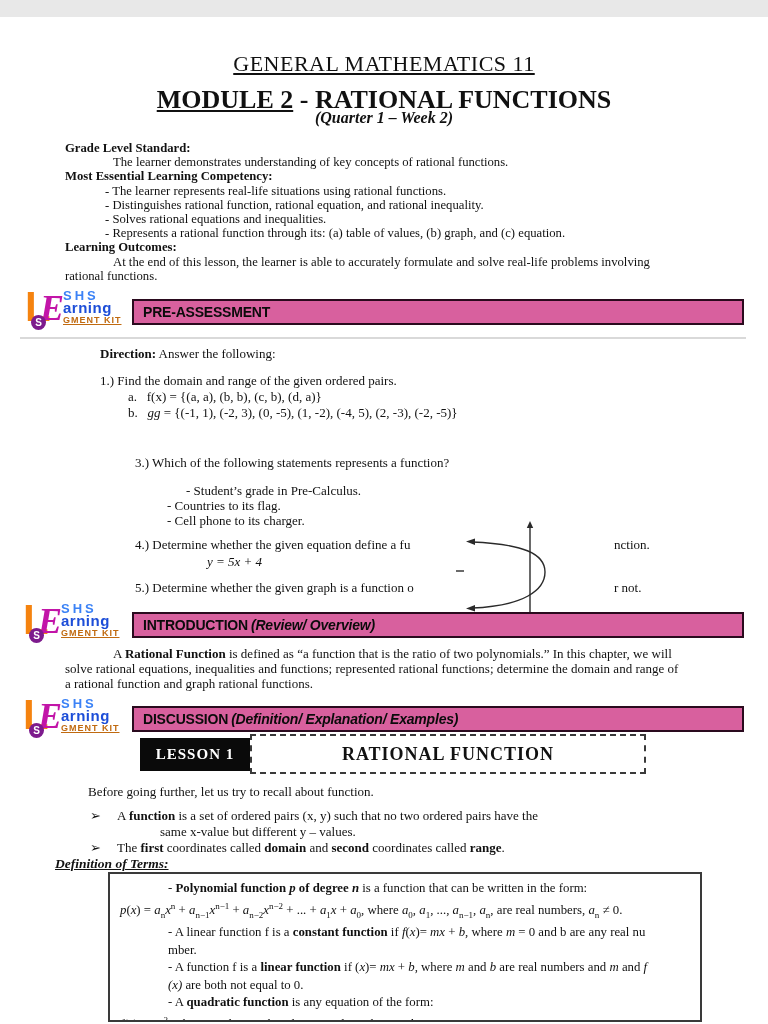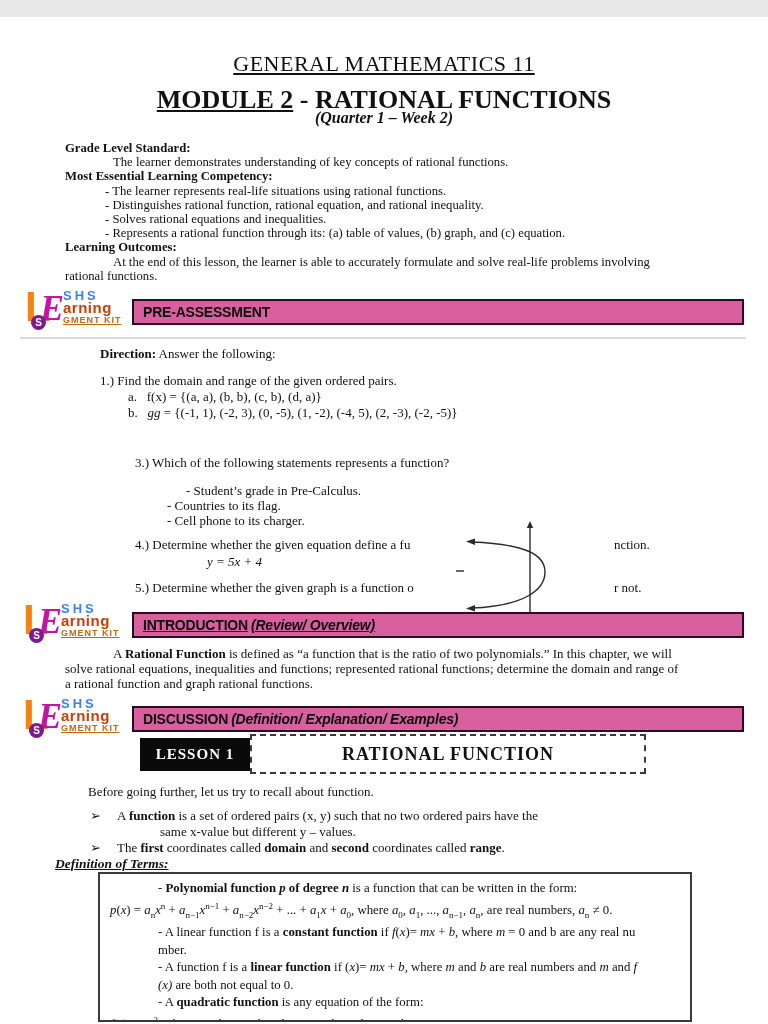--- a/index.html
+++ b/index.html
@@ -31,21 +31,21 @@
   .lg-l { position:absolute; left:0; top:-2px; font-family:"Liberation Sans",sans-serif;
     font-weight:bold; font-size:42px; color:#f5830f; line-height:1; }
   .lg-e { position:absolute; left:15px; top:2px; font-family:"Liberation Serif",serif;
     font-weight:bold; font-style:italic; font-size:36px; color:#c215a8; line-height:1; }
   .lg-circle { position:absolute; left:6px; top:27px; width:15px; height:15px; border-radius:50%;
     background:#7d1b8d; color:#fff; font-family:"Liberation Sans",sans-serif;
     font-weight:bold; font-size:10px; text-align:center; line-height:15px; }
   .lg-text { position:absolute; left:38px; top:1px; line-height:1;
     font-family:"Liberation Sans",sans-serif; font-weight:bold; }
   .lg-shs { display:block; color:#3b82f6; font-size:13px; letter-spacing:3px; }
-  .lg-arning { display:block; color:#c2410c; font-size:15px; margin-top:-2px; letter-spacing:.5px; }
+  .lg-arning { display:block; color:#1d4ed8; font-size:15px; margin-top:-2px; letter-spacing:.5px; }
   .lg-gment { display:block; color:#c06a10; font-size:9px; margin-top:1px; letter-spacing:1px;text-decoration:underline; }
 
   
   .banner { position:absolute; left:132px; width:612px; height:26px;
     background:#d8609e; border:2px solid #2a0a1e; box-sizing:border-box;
     font-family:"Liberation Sans",sans-serif; font-size:14px; line-height:22px;
     padding-left:9px; color:#0b0b0b; letter-spacing:-0.2px; }
   .banner b { font-weight:bold; }
   .banner i { font-weight:bold; font-style:italic; margin-left:3px; }
   .divider { position:absolute; left:20px; width:726px; height:2px; background:#d9d9d9; }
@@ -57,21 +57,21 @@
   
   .lesson-badge { left:140px; top:721px; width:110px; height:33px; background:#0a0a0a;
     color:#fff; font-weight:bold; font-size:15px; text-align:center; line-height:33px; letter-spacing:1px; }
   .lesson-box { left:250px; top:717px; width:396px; height:40px; border:2px dashed #3a3a3a;
     box-sizing:border-box; text-align:center; font-weight:bold; font-size:18px;
     line-height:36px; letter-spacing:1px; }
 
   .def-label { font-weight:bold; font-style:italic; text-decoration:underline; font-size:13.5px; }
 
   
-  .def-box { left:98px; top:855px; width:594px; height:150px; border:2px solid #3a3a3a;
+  .def-box { left:108px; top:855px; width:594px; height:150px; border:2px solid #3a3a3a;
     box-sizing:border-box; padding:6px 0 0 10px; overflow:hidden;
     font-size:12.8px; line-height:17.6px; white-space:nowrap; }
   .def-box div { white-space:nowrap; }
   .def-ind { padding-left:48px; }
   sub,sup { font-size:9px; }
 
   svg .stroke { stroke:#2a2a2a; stroke-width:1.4; fill:none; }
   svg .fillp { fill:#2a2a2a; }
 </style>
 </head>
@@ -139,21 +139,21 @@
   <div class="logo" style="left:23px; top:584px;">
     <span class="lg-l">L</span>
     <span class="lg-e">E</span>
     <span class="lg-circle">S</span>
     <span class="lg-text">
       <span class="lg-shs">SHS</span>
       <span class="lg-arning">arning</span>
       <span class="lg-gment">GMENT KIT</span>
     </span>
   </div>
-  <div class="banner" style="top:595px;text-decoration:underline;">
+  <div class="banner" style="top:595px;">
     <b>INTRODUCTION</b><i>(Review/ Overview)</i>
   </div>
 
   <div class="abs t" style="left:65px; top:629px; padding-left:48px;">A <b>Rational Function</b> is defined as “a function that is the ratio of two polynomials.” In this chapter, we will</div>
   <div class="abs t" style="left:65px; top:644px;">solve rational equations, inequalities and functions; represented rational functions; determine the domain and range of</div>
   <div class="abs t" style="left:65px; top:659px;">a rational function and graph rational functions.</div>
 
   <div class="logo" style="left:23px; top:679px;">
     <span class="lg-l">L</span>
     <span class="lg-e">E</span>

